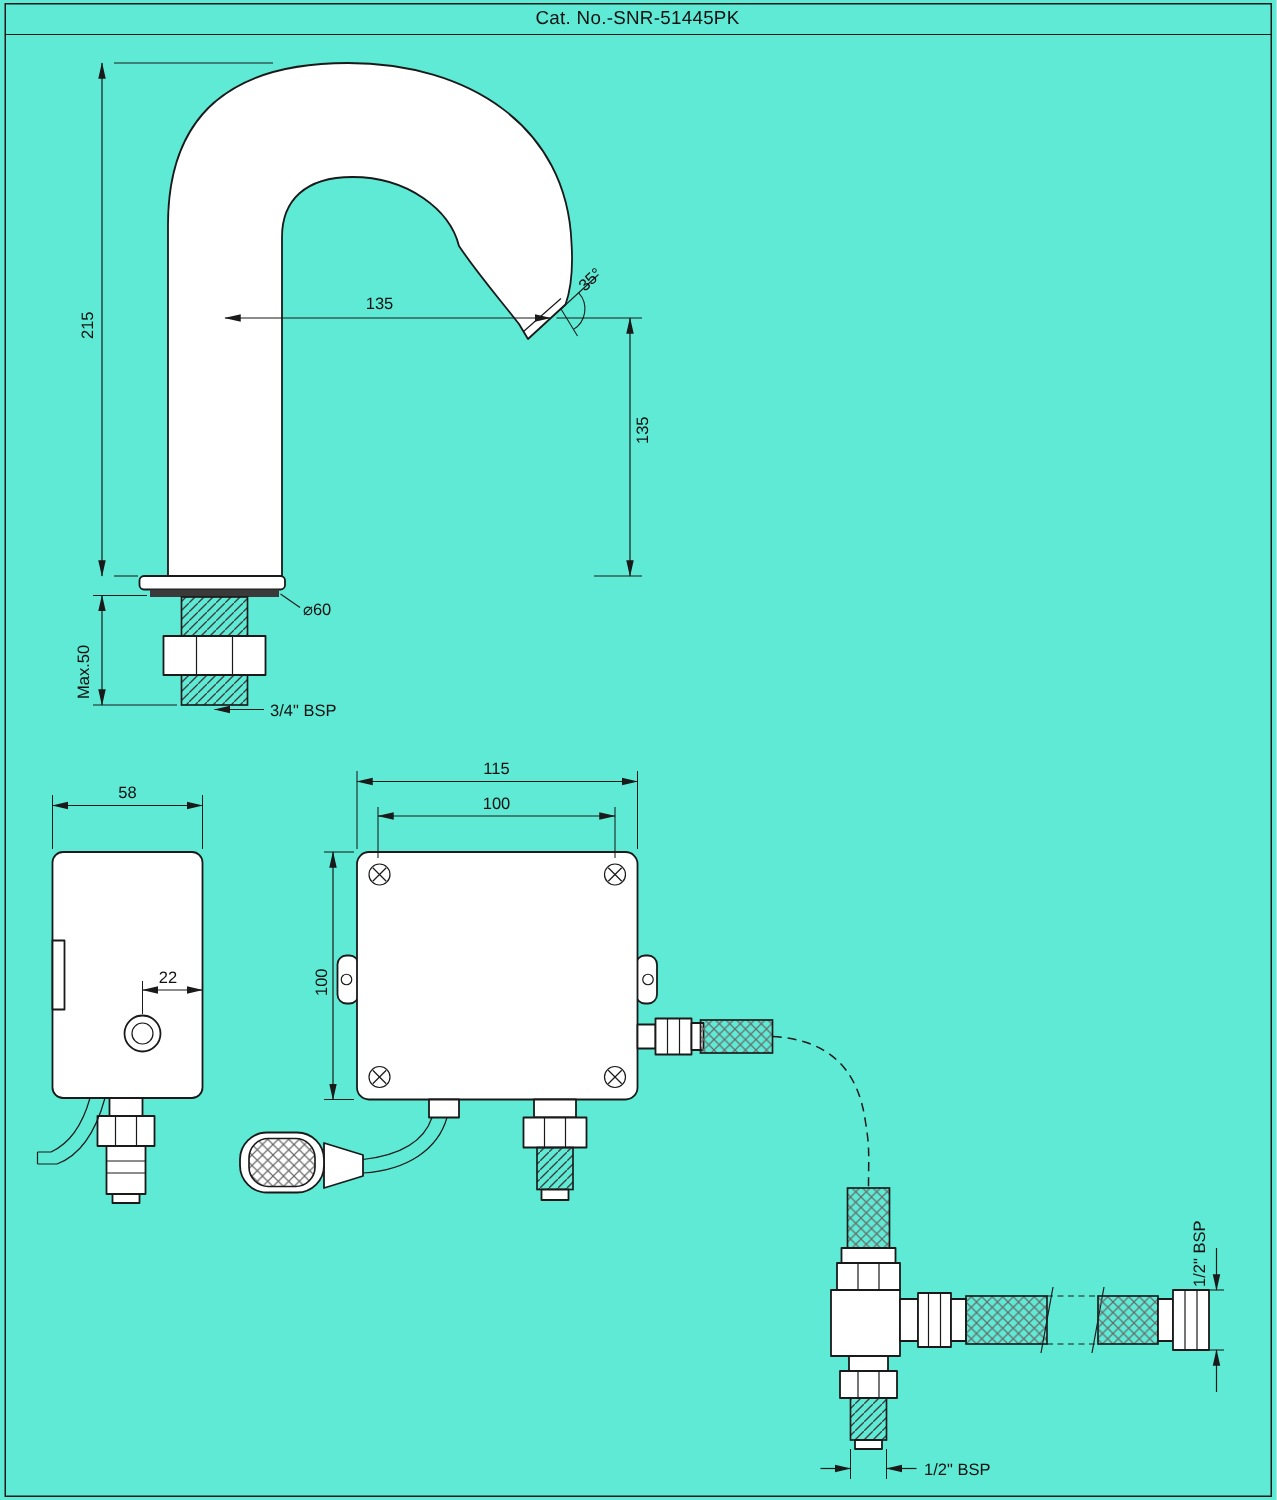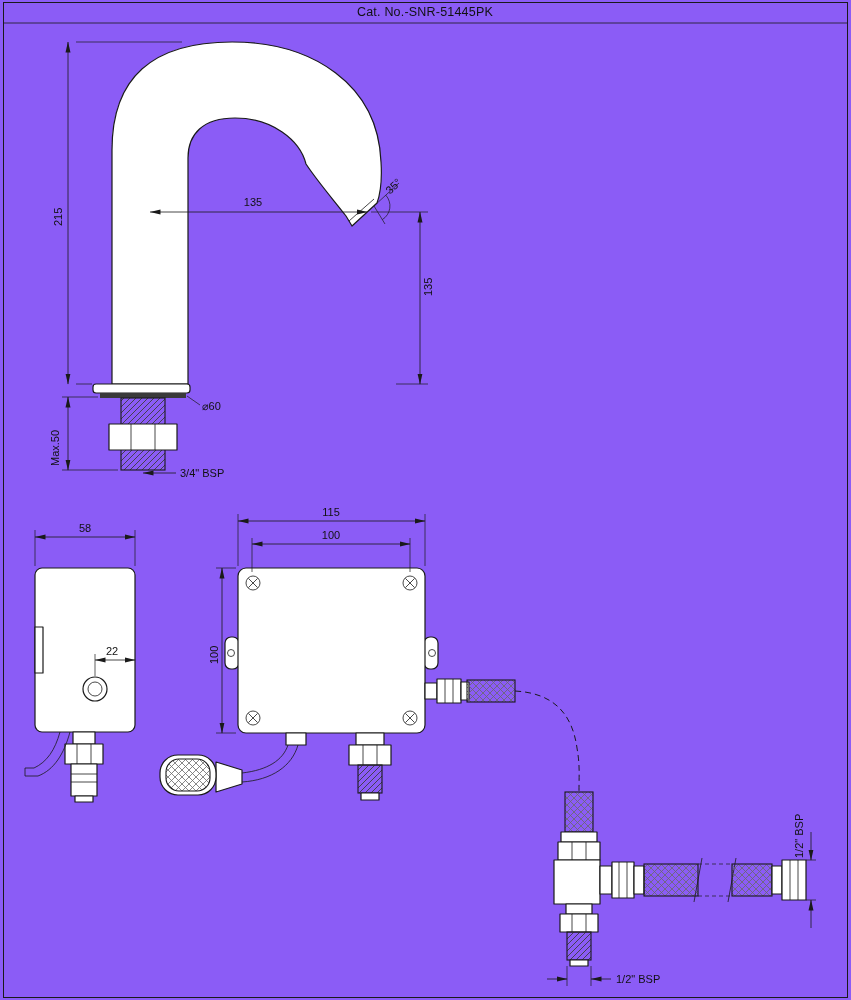--- a/index.html
+++ b/index.html
@@ -1,17 +1,17 @@
 <!DOCTYPE html>
 <html><head>
 <meta charset="utf-8">
 <style>
   html,body { margin:0; padding:0; background:#e8e8e8; }
   .page {
-    width:851px; height:1000px; background:#8b5cf6; position:relative;
+    width:851px; height:1000px; background:#5eead4; position:relative;
     margin:0 auto; font-family:"Liberation Sans", sans-serif;
   }
   svg { display:block; }
   text {
     font-family:"Liberation Sans", sans-serif;
     font-size:11px; fill:#111;
   }
   .title-text { font-size:12.5px; letter-spacing:0.2px; }
   .outline { fill:#ffffff; stroke:#1a1a1a; stroke-width:1.2; stroke-linejoin:round; }
   .thin    { fill:none; stroke:#1a1a1a; stroke-width:0.8; }

